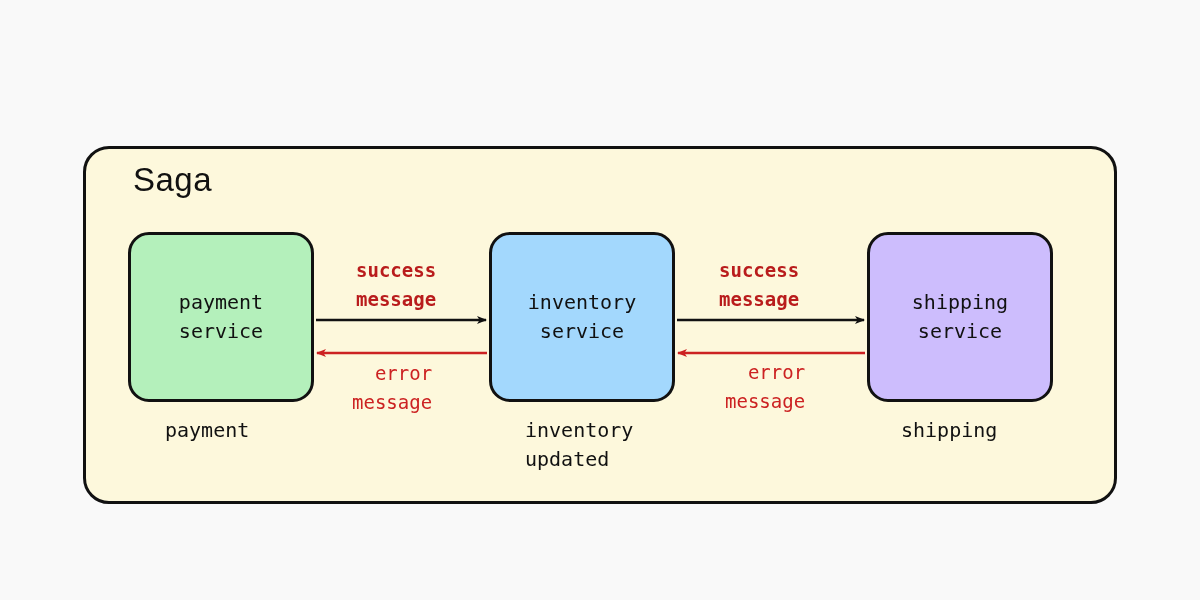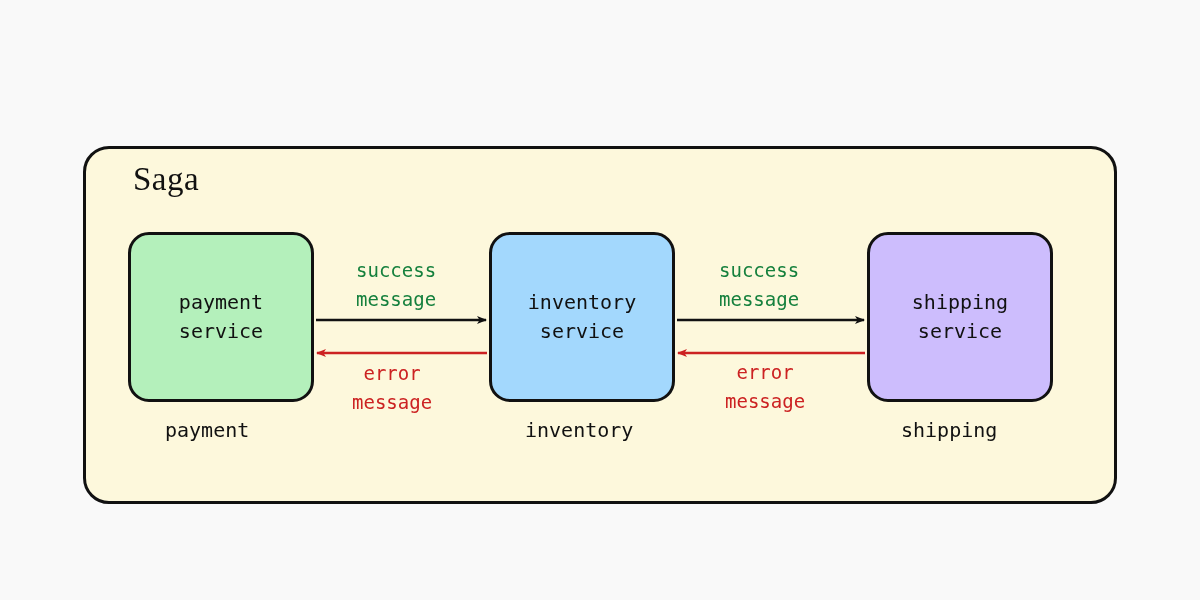--- a/index.html
+++ b/index.html
@@ -30,21 +30,21 @@
     box-sizing: border-box;
     background: #fdf8dc;
     border: 3px solid #111111;
     border-radius: 26px;
   }
 
   .saga-title {
     position: absolute;
     left: 47px;
     top: 12px;
-    font-family: Liberation Serif, serif;
+    font-family: Liberation Sans, sans-serif;
     font-size: 33px;
     font-weight: 400;
     letter-spacing: 0.5px;
     color: #111111;
     white-space: nowrap;
   }
 
   
   .service-box {
     position: absolute;
@@ -86,22 +86,22 @@
 
   
   .edge-label {
     position: absolute;
     font-family: "DejaVu Sans Mono", monospace;
     font-size: 19px;
     line-height: 29px;
     white-space: nowrap;
     text-align: center;
   }
-  .edge-label.success { color: #15803d; }
-  .edge-label.error   { color: #cc2222; }
+  .edge-label.success { color: #b91c1c; font-weight: bold; }
+  .edge-label.error   { color: #cc2222; text-align: right; }
 
   .lbl-success-1 { left: 356px; top: 256px; }
   .lbl-success-2 { left: 719px; top: 256px; }
   .lbl-error-1   { left: 352px; top: 359px; }
   .lbl-error-2   { left: 725px; top: 358px; }
 
   
   #arrows {
     position: absolute;
     left: 0;
@@ -133,20 +133,21 @@
   <div class="service-box box-shipping">
     <div class="line">shipping</div>
     <div class="line">service</div>
   </div>
 
   <div class="caption caption-payment">
     <div>payment</div>
   </div>
   <div class="caption caption-inventory">
     <div>inventory</div>
+    <div>updated</div>
   </div>
   <div class="caption caption-shipping">
     <div>shipping</div>
   </div>
 
   <div class="edge-label success lbl-success-1">
     <div>success</div>
     <div>message</div>
   </div>
   <div class="edge-label error lbl-error-1">

